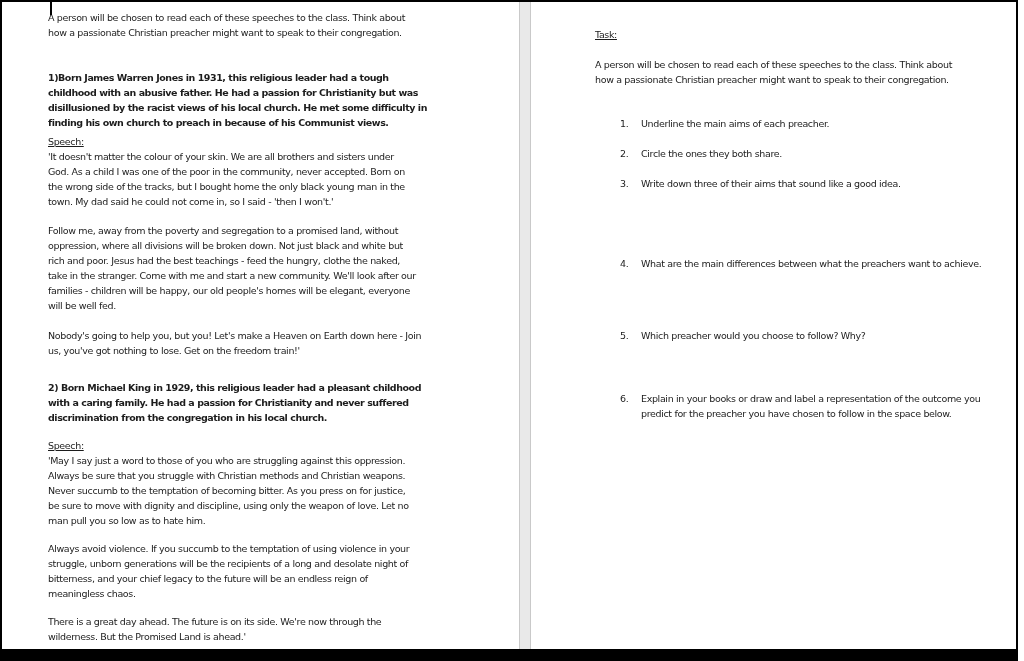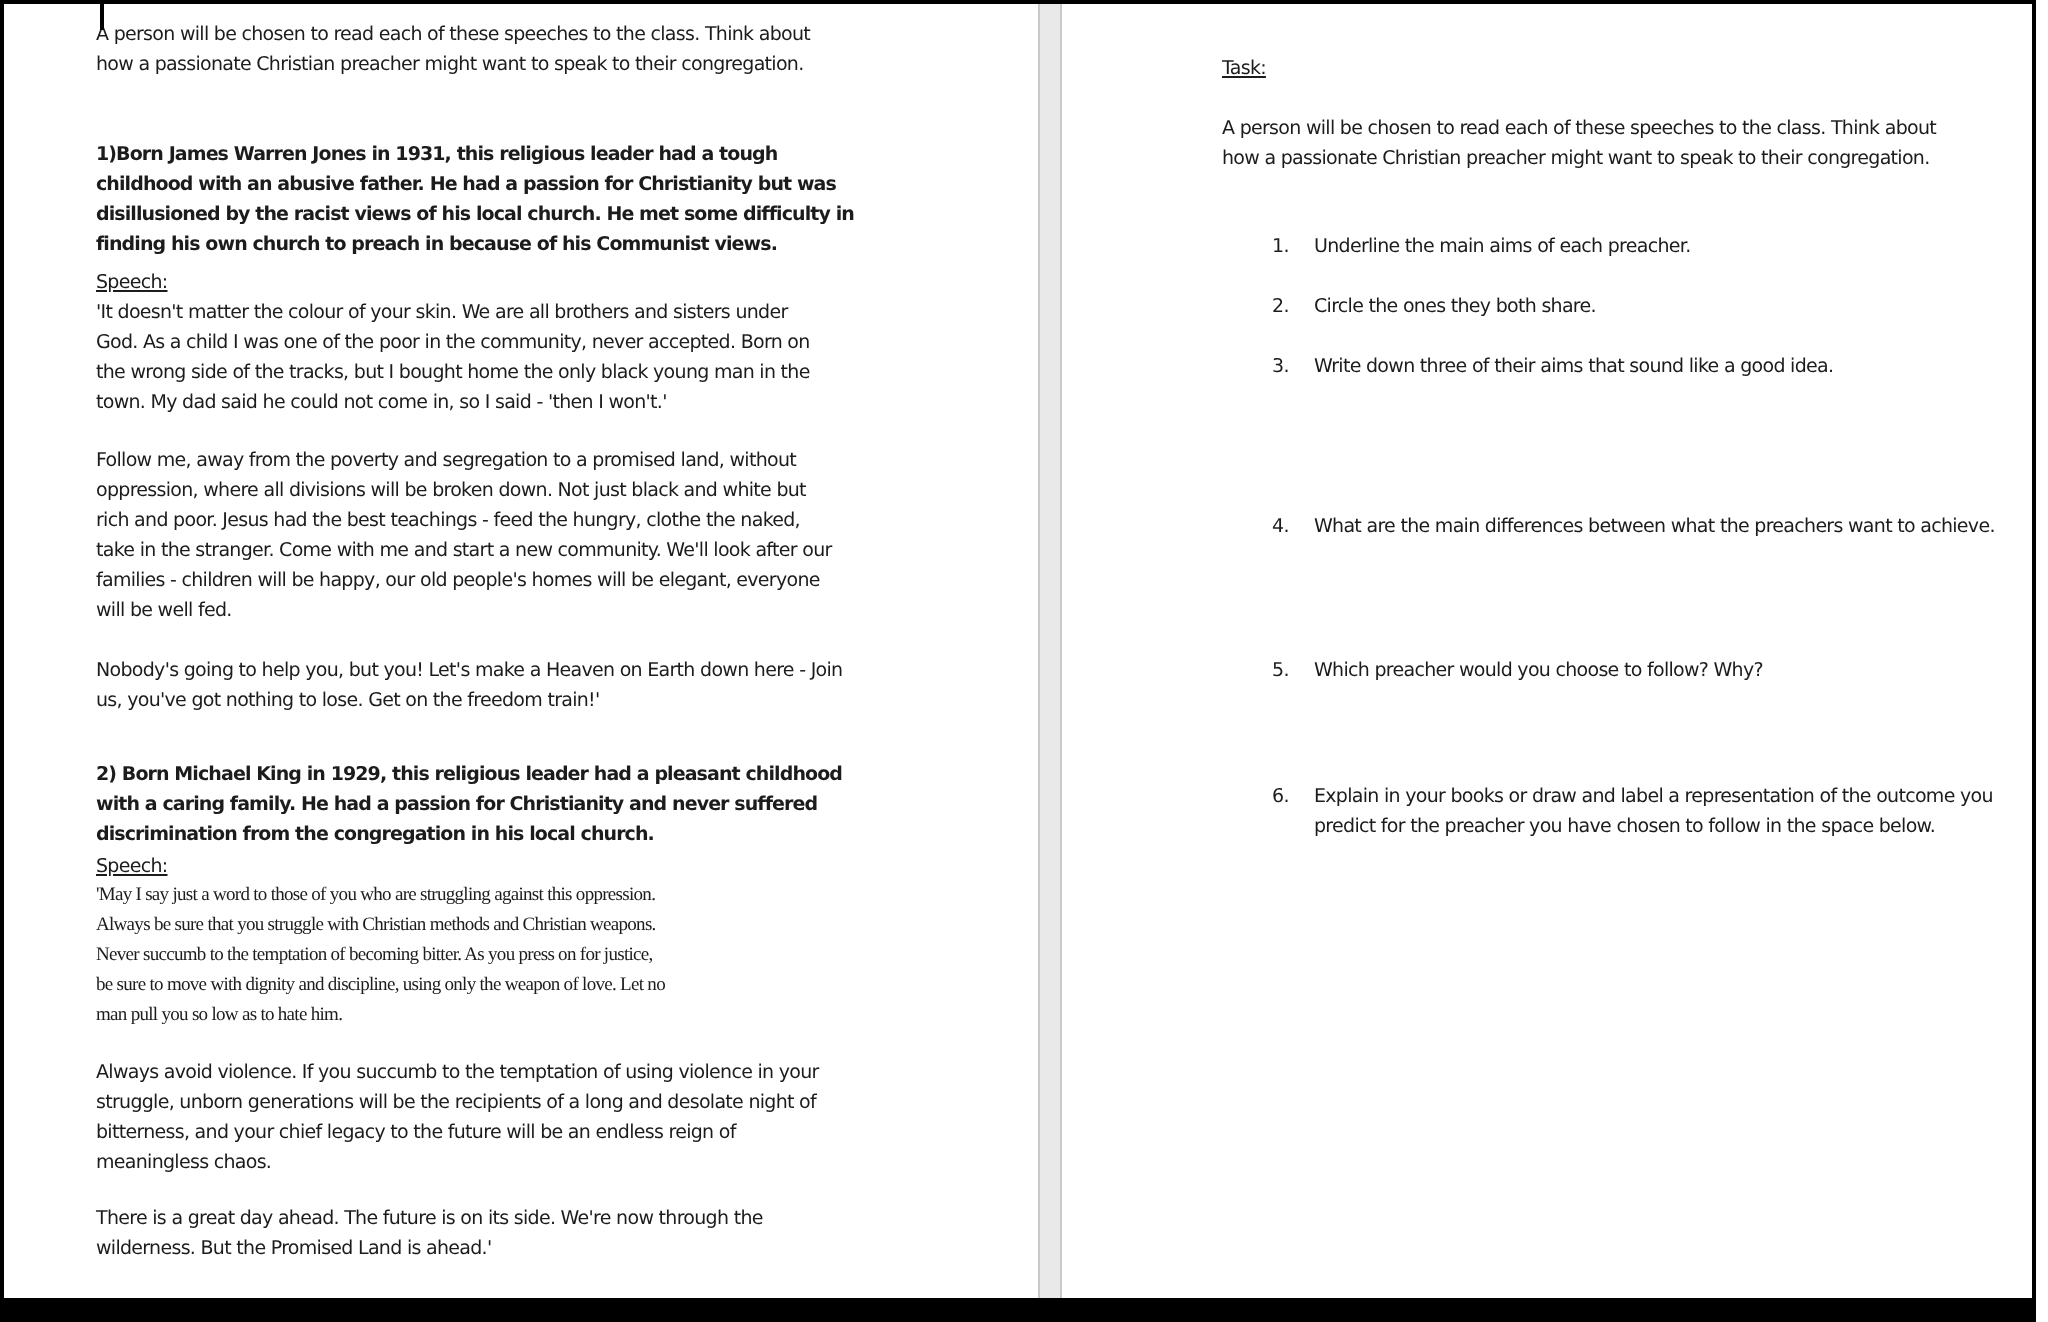--- a/index.html
+++ b/index.html
@@ -18,21 +18,21 @@
     position: absolute;
     top: 0; bottom: 10px;
     background: #ffffff;
     color: #1c1c1c;
     font-size: 9.5px;
     line-height: 15px;
     letter-spacing: -0.35px;
     overflow: hidden;
   }
   .page-left  { left: 0;  width: 517px; padding: 8px 22px 0 46px; }
-  .page-right { left: 529px; width: 493px; padding: 8px 8px 0 80px; }
+  .page-right { left: 529px; width: 493px; padding: 8px 8px 0 64px; }
 
   .page-gap {
     position: absolute;
     top: 0; bottom: 10px;
     left: 517px; width: 12px;
     background: #e9e9e9;
     border-left: 1px solid #c9c9c9;
     border-right: 1px solid #c9c9c9;
   }
 
@@ -54,22 +54,22 @@
   .bold { font-weight: bold; letter-spacing: -0.45px; }
   .underline { text-decoration: underline; }
 
   
   .lp-intro   { margin-bottom: 30px; }
   .lp-head1   { margin-bottom: 4px; }
   .lp-sp1     { margin-bottom: 0; }
   .lp-p3      { margin-bottom: 14px; }
   .lp-p4      { margin-bottom: 15px; }
   .lp-p5      { margin-bottom: 22px; }
-  .lp-head2   { margin-bottom: 1px; }
-  .lp-p7      { margin-bottom: 13px; font-family: Liberation Serif, serif; }
+  .lp-head2   { margin-bottom: 13px; }
+  .lp-p7      { margin-bottom: 13px; }
   .lp-p8      { margin-bottom: 13px; }
 
   
   .rp-task    { margin-top: 17px; margin-bottom: 15px; }
   .rp-intro   { margin-bottom: 29px; }
   .task-list  { margin-left: 25px; }
   .task-item  { display: flex; }
   .task-num   { width: 21px; flex: 0 0 21px; }
   .task-text  { flex: 1; white-space: pre-line; }
   .ti-1 { margin-bottom: 15px; }

